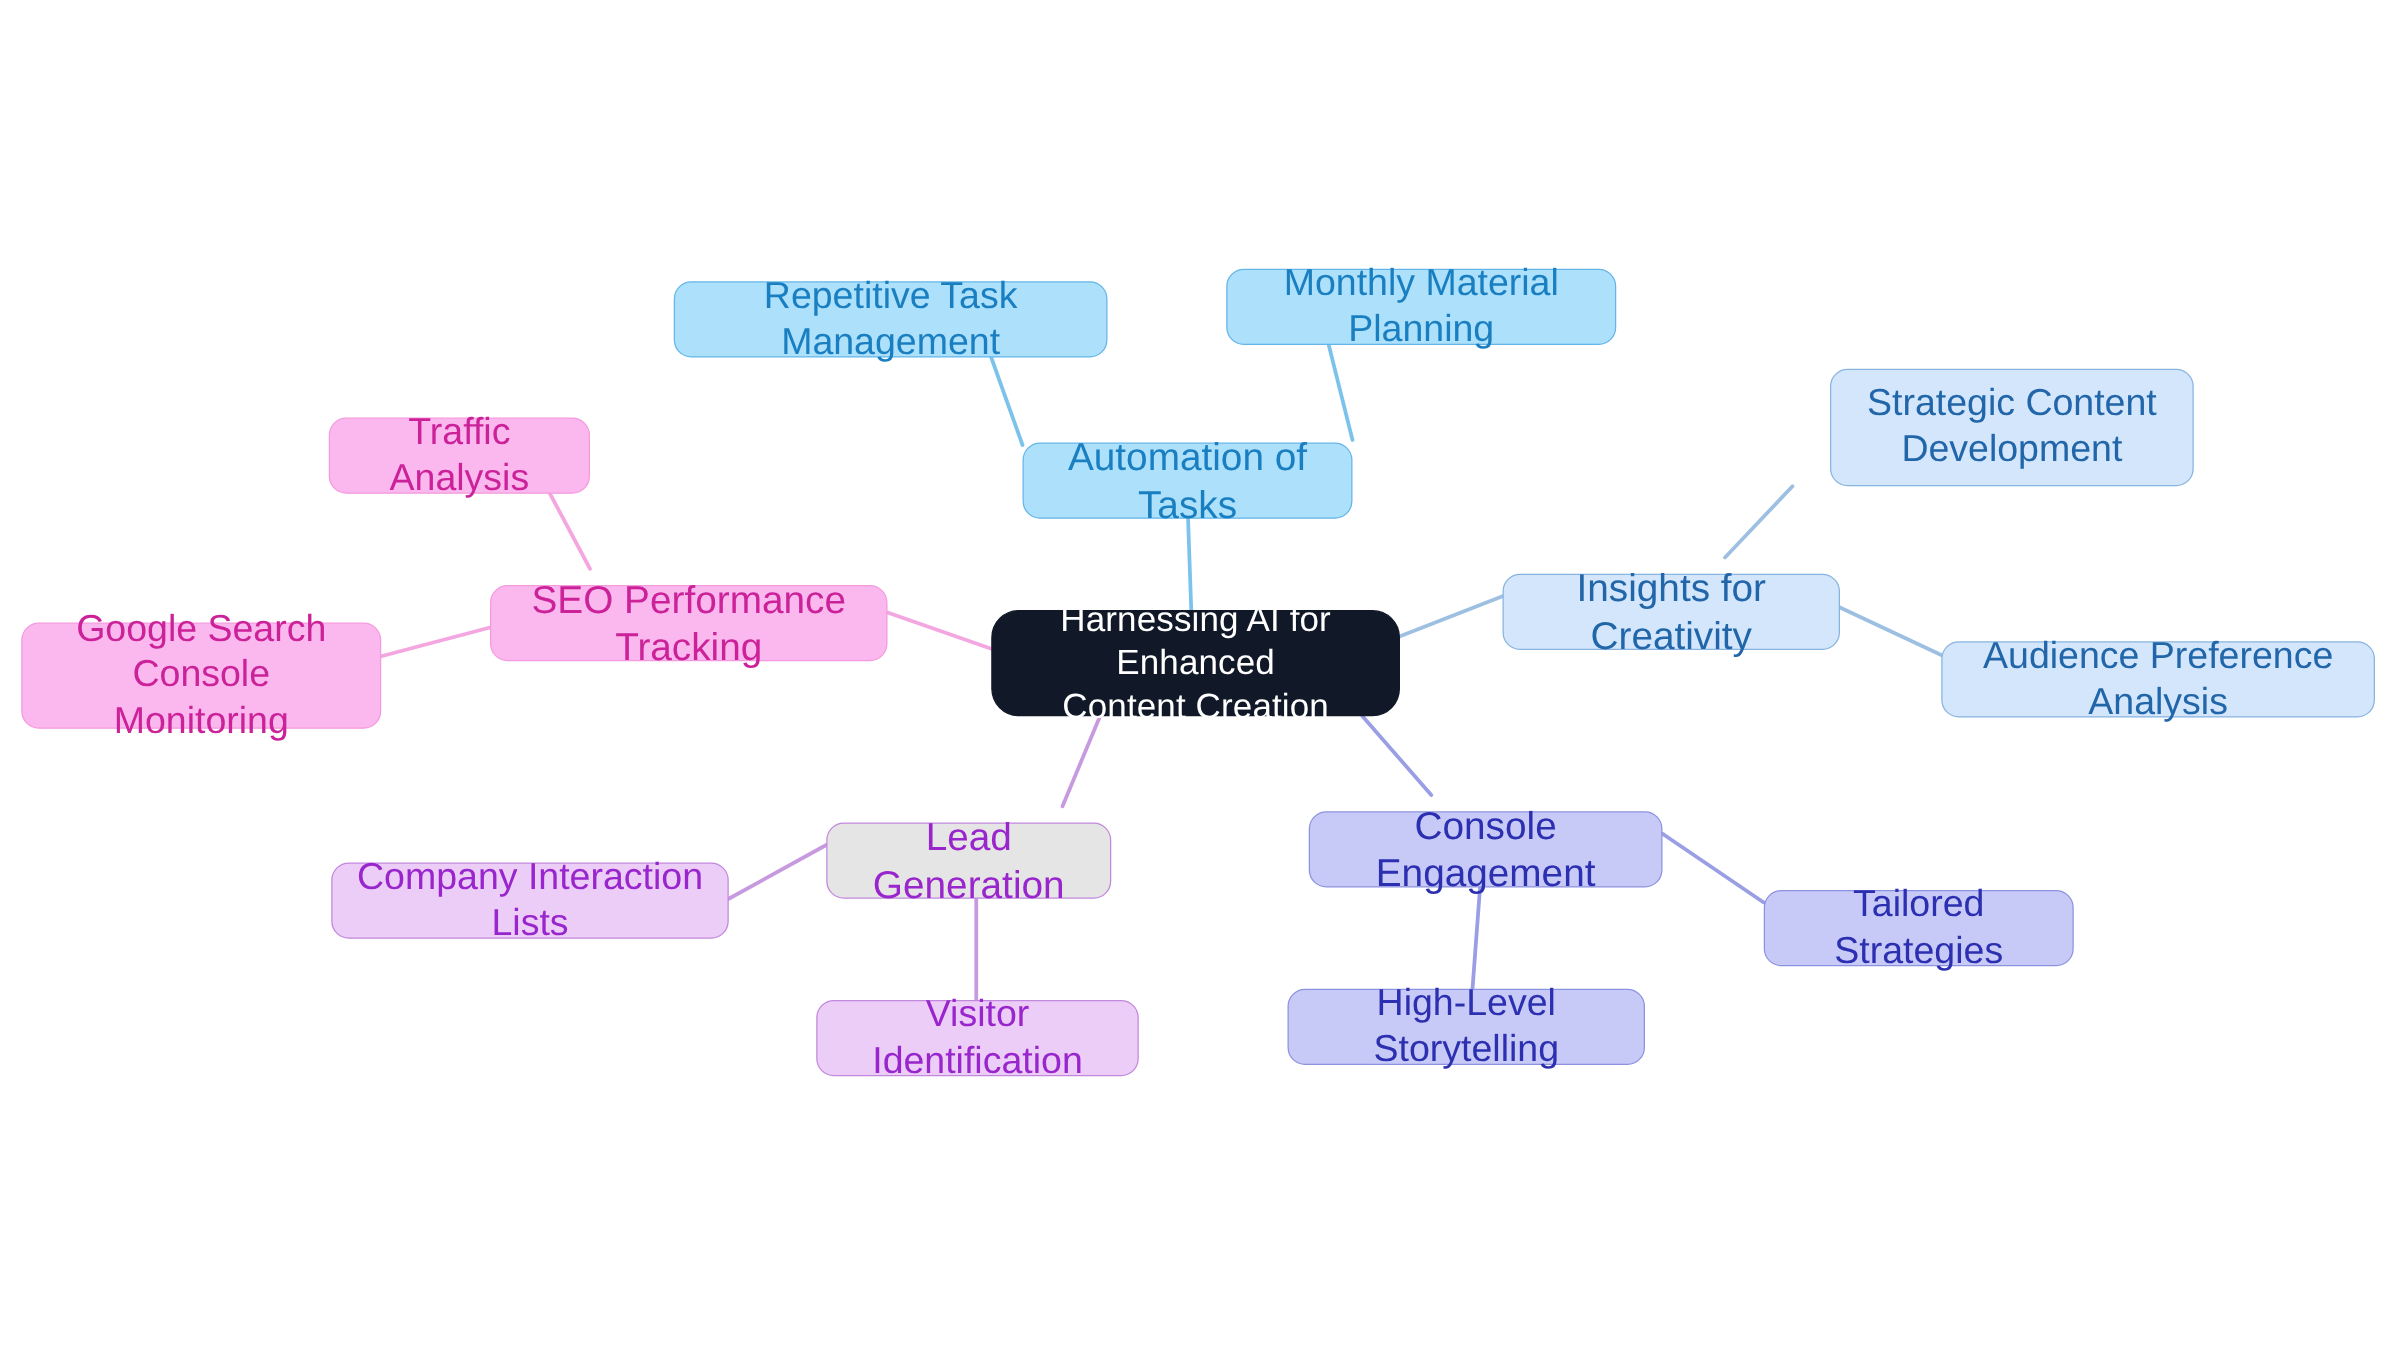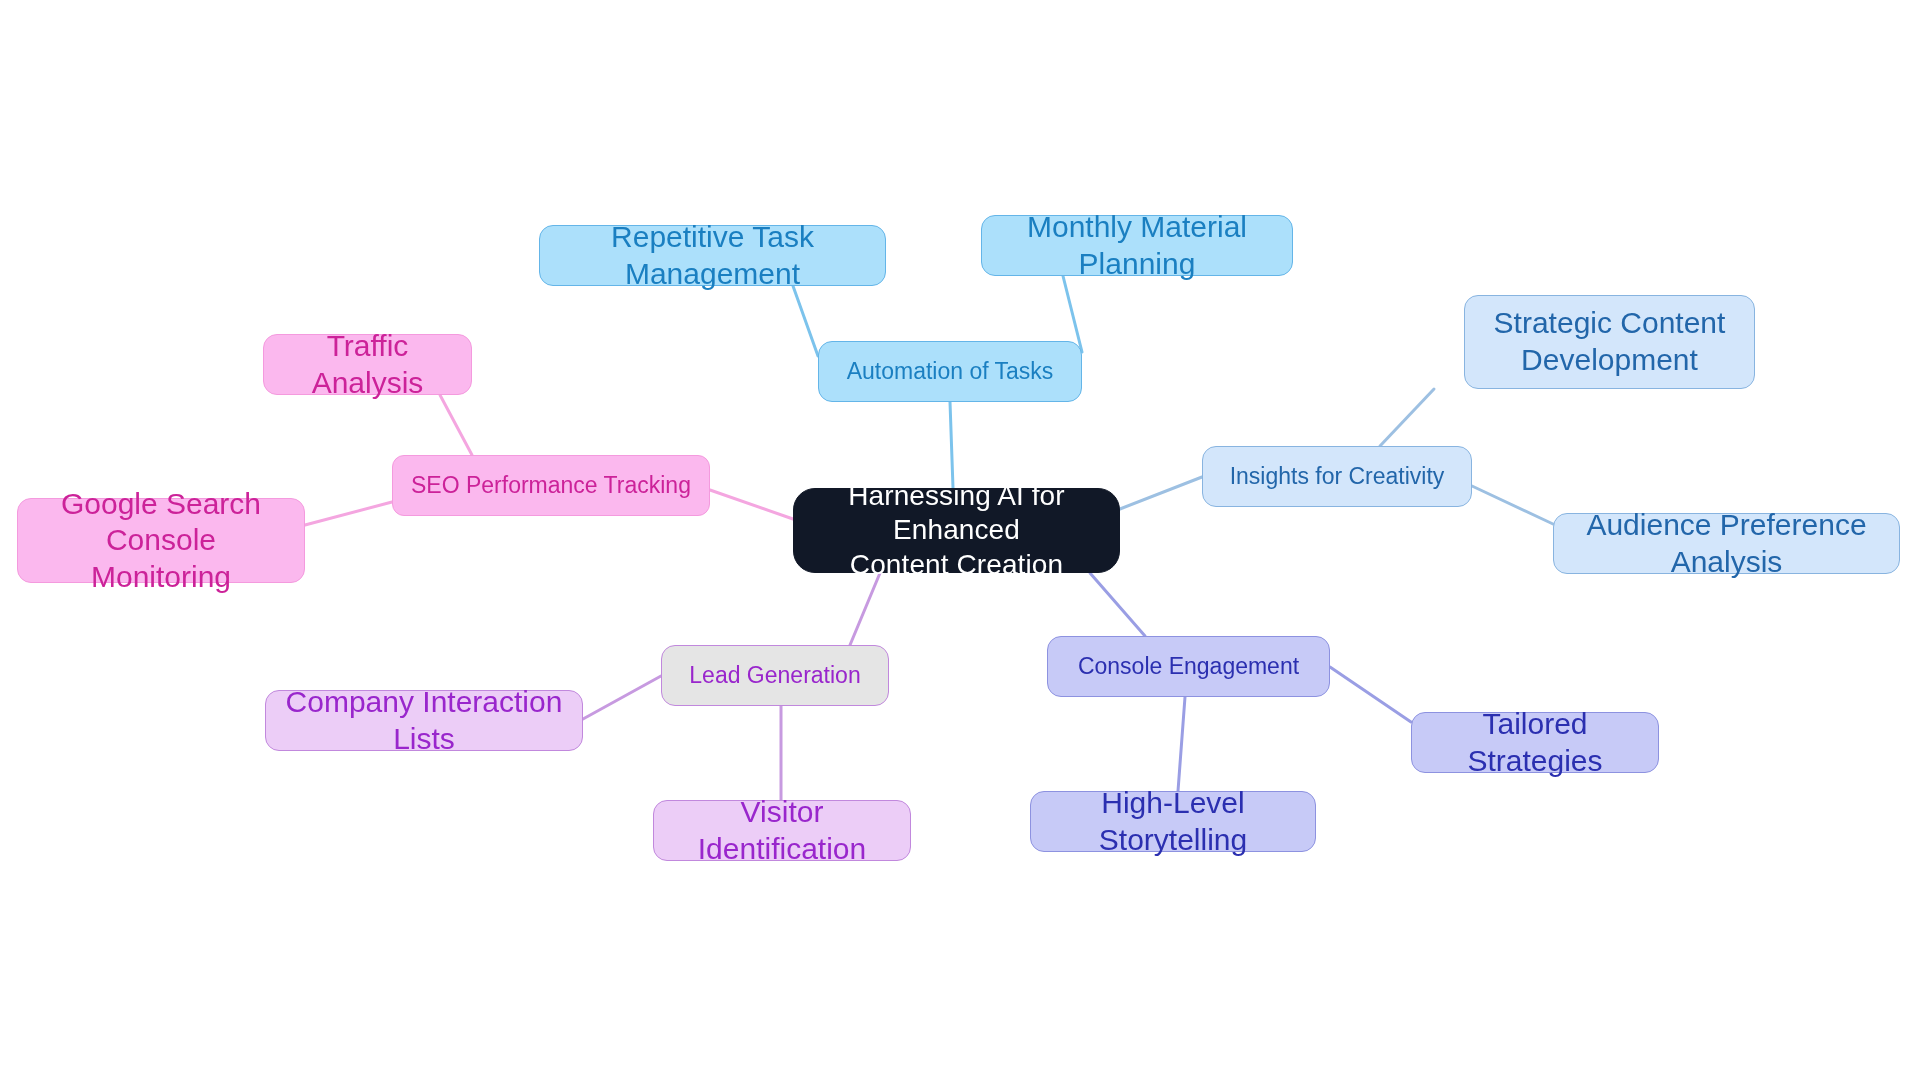--- a/index.html
+++ b/index.html
@@ -40,21 +40,22 @@
     white-space: pre-line;
     padding: 4px 10px;
   }
   .node-root {
     border-radius: 22px;
     border-width: 1px;
     font-size: 28px;
     letter-spacing: 0.1px;
   }
   .node-branch {
-    font-size: 23px;
+    font-size: 31px;
+    margin-top: 13px;
   }
   .node-leaf {
     font-size: 30px;
   }
 </style>
 </head>
 <body>
 
 <div id="canvas">
   <svg id="edges" viewBox="0 0 1920 1083" xmlns="http://www.w3.org/2000/svg">
@@ -81,20 +82,20 @@
       <div class="node node-leaf" style="left: 539px; top: 225px; width: 347px; height: 61px; background: rgb(172, 224, 251); border-color: rgb(100, 181, 232); color: rgb(26, 127, 193);"><span>Repetitive Task Management</span></div>
       <div class="node node-leaf" style="left: 981px; top: 215px; width: 312px; height: 61px; background: rgb(172, 224, 251); border-color: rgb(100, 181, 232); color: rgb(26, 127, 193);"><span>Monthly Material Planning</span></div>
       <div class="node node-branch" style="left: 1202px; top: 446px; width: 270px; height: 61px; background: rgb(211, 230, 251); border-color: rgb(136, 180, 224); color: rgb(34, 102, 170);"><span>Insights for Creativity</span></div>
       <div class="node node-leaf" style="left: 1464px; top: 295px; width: 291px; height: 94px; background: rgb(211, 230, 251); border-color: rgb(136, 180, 224); color: rgb(34, 102, 170);"><span>Strategic Content
 Development</span></div>
       <div class="node node-leaf" style="left: 1553px; top: 513px; width: 347px; height: 61px; background: rgb(211, 230, 251); border-color: rgb(136, 180, 224); color: rgb(34, 102, 170);"><span>Audience Preference Analysis</span></div>
       <div class="node node-branch" style="left: 1047px; top: 636px; width: 283px; height: 61px; background: rgb(199, 202, 247); border-color: rgb(141, 146, 224); color: rgb(43, 47, 176);"><span>Console Engagement</span></div>
       <div class="node node-leaf" style="left: 1411px; top: 712px; width: 248px; height: 61px; background: rgb(199, 202, 247); border-color: rgb(141, 146, 224); color: rgb(43, 47, 176);"><span>Tailored Strategies</span></div>
       <div class="node node-leaf" style="left: 1030px; top: 791px; width: 286px; height: 61px; background: rgb(199, 202, 247); border-color: rgb(141, 146, 224); color: rgb(43, 47, 176);"><span>High-Level Storytelling</span></div>
       <div class="node node-branch" style="left: 661px; top: 645px; width: 228px; height: 61px; background: #e5e5e5; border-color: rgb(193, 136, 221); color: rgb(153, 38, 204);"><span>Lead Generation</span></div>
-      <div class="node node-branch" style="left: 392px; top: 455px; width: 318px; height: 61px; background: rgb(251, 184, 238); border-color: rgb(244, 154, 222); color: rgb(204, 34, 153); border-radius: 12px;"><span>SEO Performance Tracking</span></div>
+      <div class="node node-branch" style="left: 392px; top: 455px; width: 318px; height: 61px; background: rgb(251, 184, 238); border-color: rgb(244, 154, 222); color: rgb(204, 34, 153);"><span>SEO Performance Tracking</span></div>
       <div class="node node-leaf" style="left: 265px; top: 690px; width: 318px; height: 61px; background: rgb(236, 205, 247); border-color: rgb(193, 136, 221); color: rgb(153, 38, 204);"><span>Company Interaction Lists</span></div>
       <div class="node node-leaf" style="left: 653px; top: 800px; width: 258px; height: 61px; background: rgb(236, 205, 247); border-color: rgb(193, 136, 221); color: rgb(153, 38, 204);"><span>Visitor Identification</span></div>
       <div class="node node-leaf" style="left: 263px; top: 334px; width: 209px; height: 61px; background: rgb(251, 184, 238); border-color: rgb(244, 154, 222); color: rgb(204, 34, 153);"><span>Traffic Analysis</span></div>
       <div class="node node-leaf" style="left: 17px; top: 498px; width: 288px; height: 85px; background: rgb(251, 184, 238); border-color: rgb(244, 154, 222); color: rgb(204, 34, 153);"><span>Google Search Console
 Monitoring</span></div>
     </div>
 </div>
 
 </body></html>

